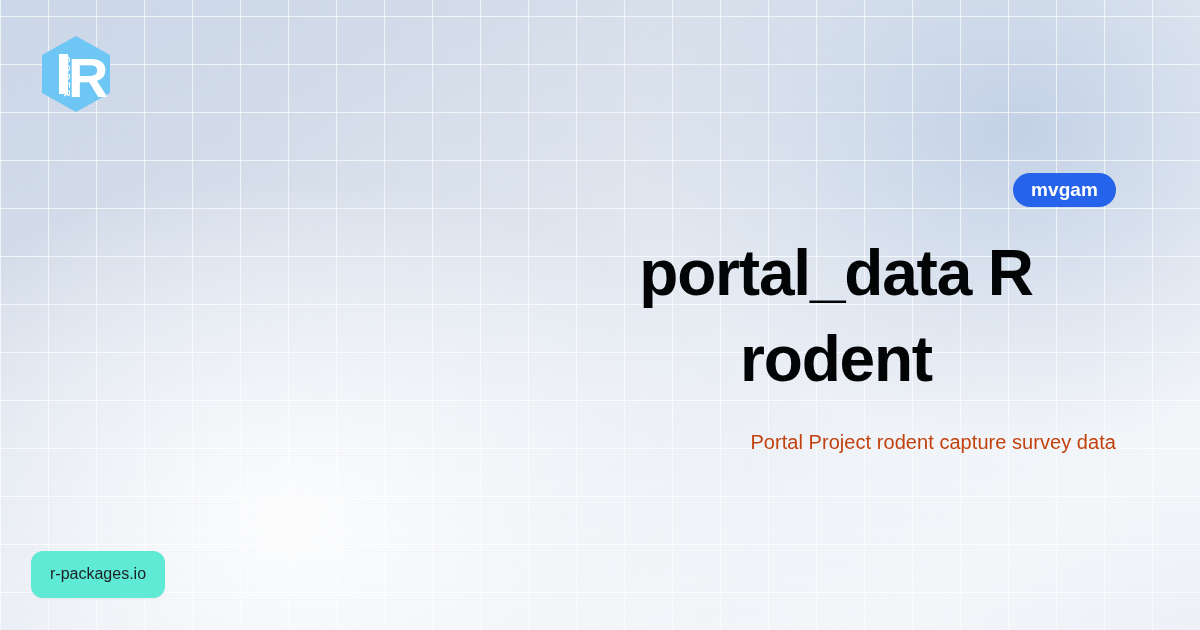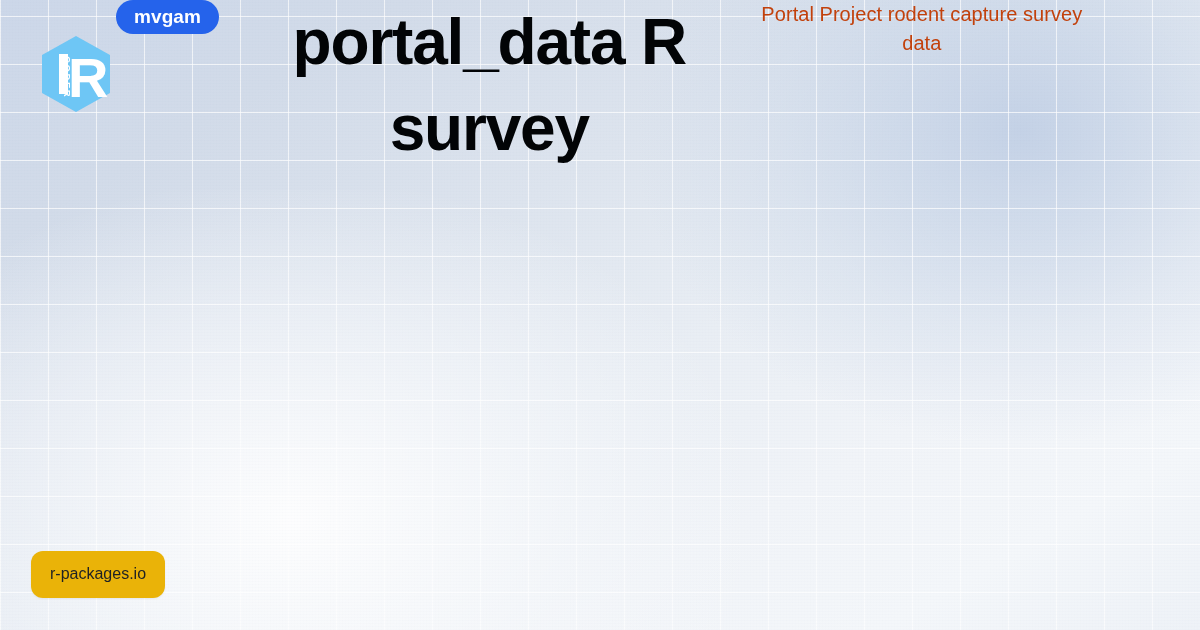--- a/index.html
+++ b/index.html
@@ -67,23 +67,24 @@
     left:38px; top:34px;
     width:76px; height:80px;
   }
   .logo svg { display:block; width:76px; height:80px; }
 
   
   .center {
     position:absolute;
     inset:0;
     display:flex;
-    align-items:flex-start;
+    flex-direction:column;
+    align-items:flex-end;
     justify-content:center;
-    padding:0 116px;
+    padding:0 84px;
     text-align:center;
   }
 
   .pkg-badge {
     display:inline-block;
     background:#2563eb;
     color:#ffffff;
     font-size:19px;
     font-weight:bold;
     letter-spacing:0.1px;
@@ -109,21 +110,21 @@
     line-height:1.45;
     color:#c2410c;
     max-width:380px;
     letter-spacing:0.05px;
   }
 
   
   .site-chip {
     position:absolute;
     left:31px; bottom:32px;
-    background:#eab308;
+    background:#5eead4;
     color:#1d2125;
     font-size:16px;
     line-height:1;
     padding:15px 19px 16px;
     border-radius:12px;
     box-shadow:0 1px 2px rgba(20,35,60,0.06);
   }
 </style>
 </head>
 <body>
@@ -141,18 +142,18 @@
 
     <text x="25.5" y="22" fill="#ffffff" font-family="Liberation Sans, sans-serif" font-size="9.5" font-weight="bold" letter-spacing="1.6" transform="rotate(90 25.5 22)">CODER</text>
 
     <text x="30" y="63" fill="#ffffff" font-family="Liberation Sans, sans-serif" font-size="56" font-weight="bold">R</text>
   </svg>
 </div>
 
 <div class="center">
   <div class="pkg-badge">mvgam</div>
 
-  <h1 class="page-title">portal_data R survey</h1>
+  <h1 class="page-title">portal_data R rodent</h1>
 
   <p class="page-subtitle">Portal Project rodent capture survey data</p>
 </div>
 
 <div class="site-chip">r-packages.io</div>
 
 </body></html>

